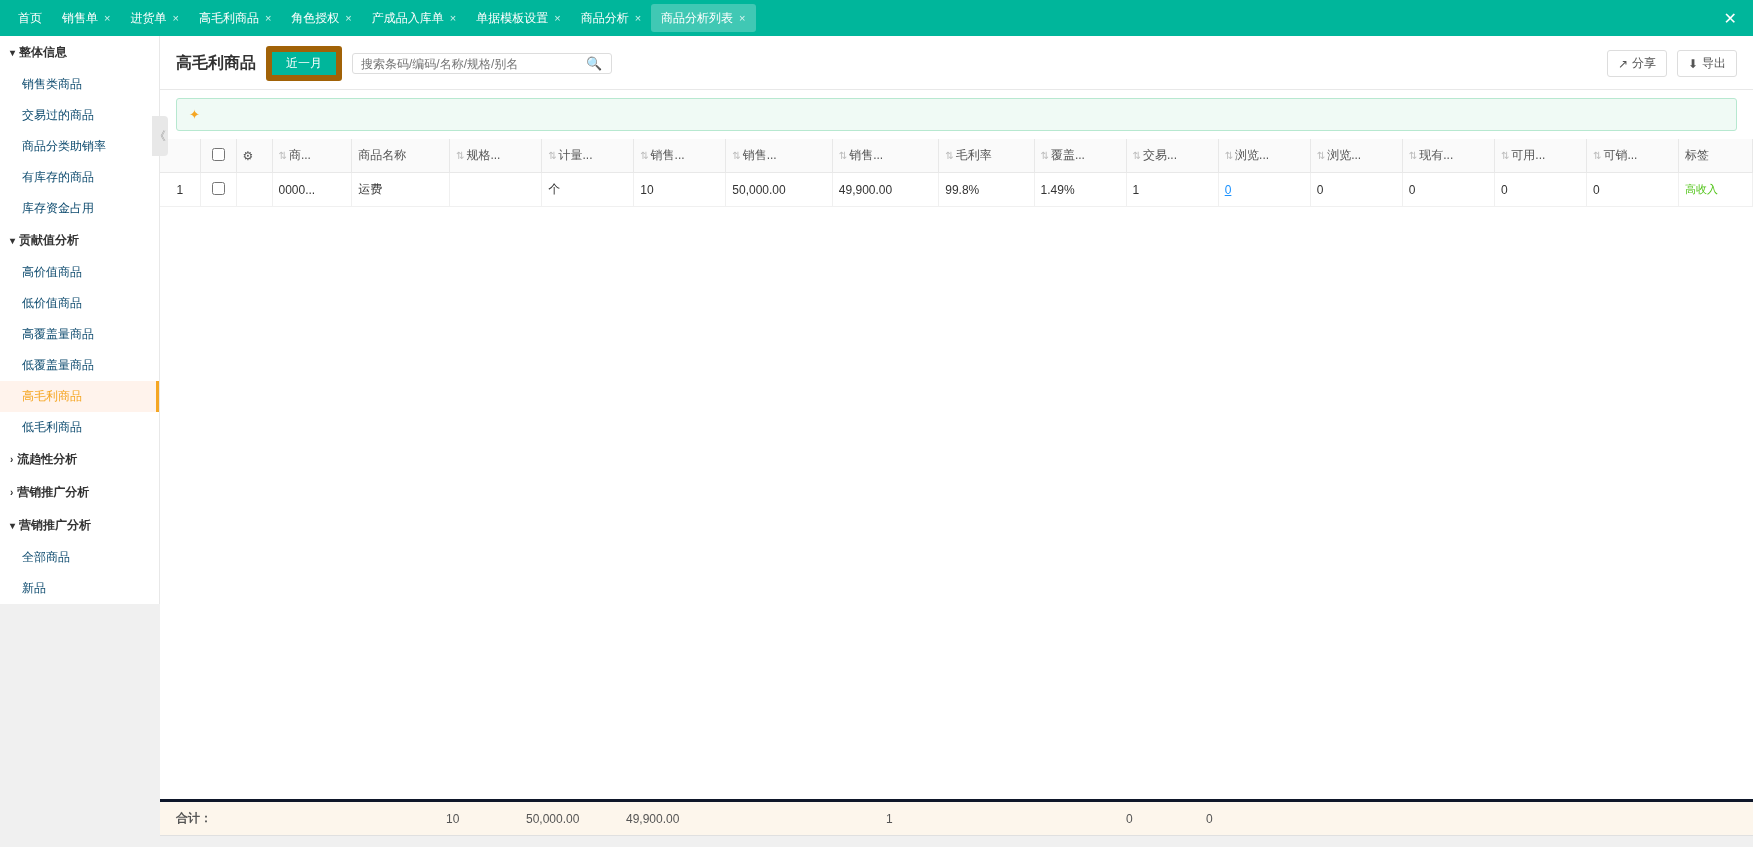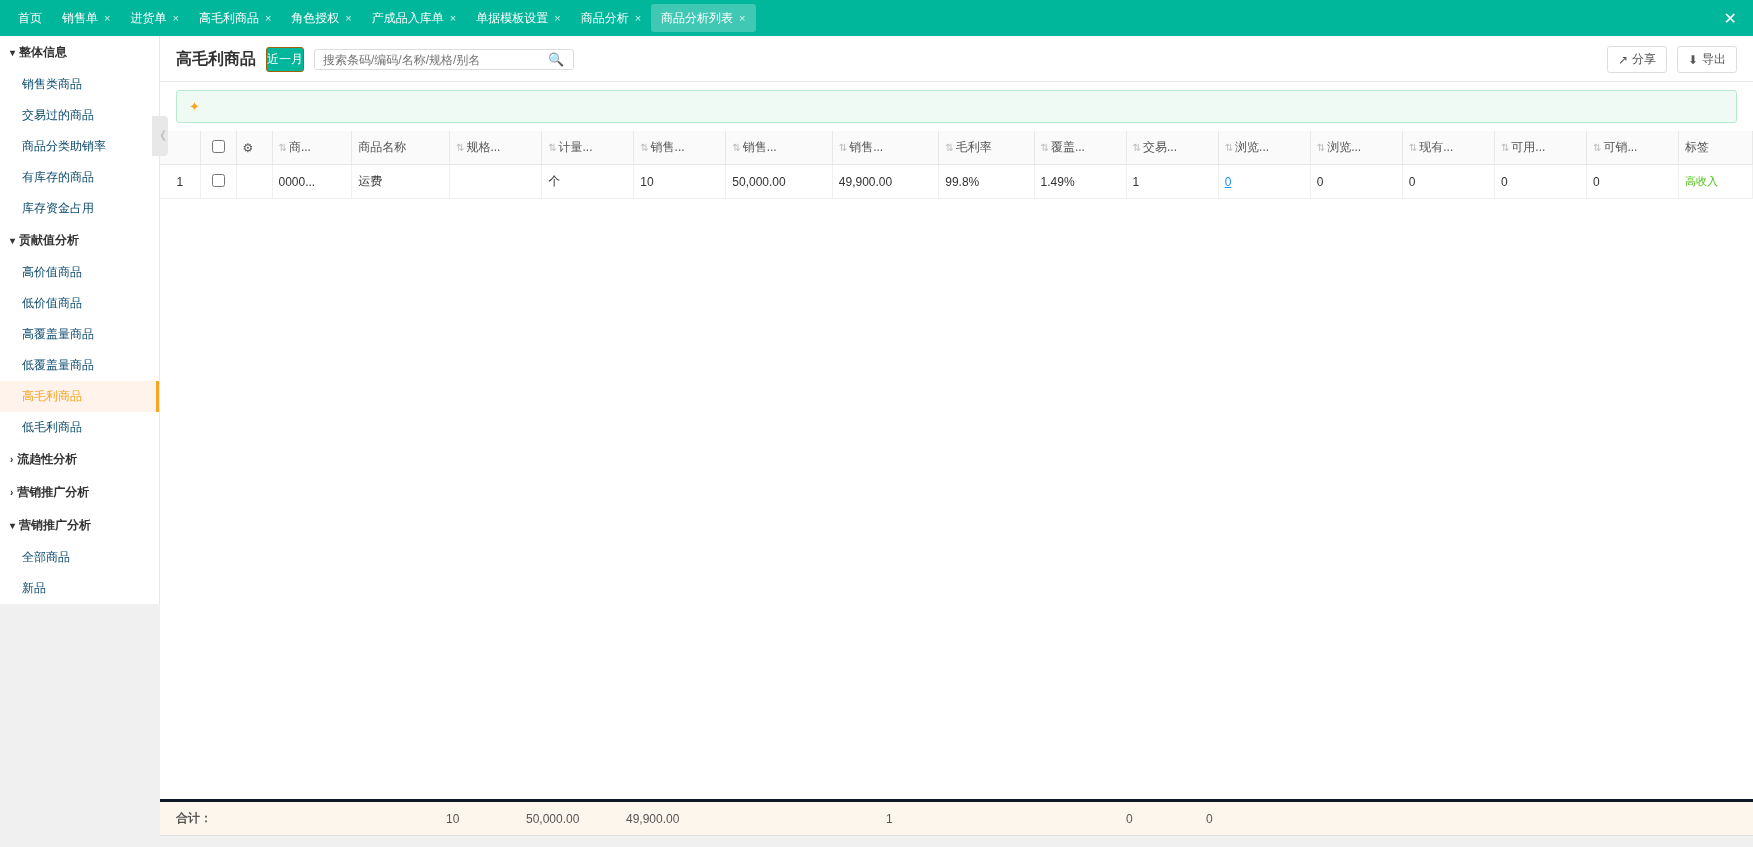--- a/index.html
+++ b/index.html
@@ -113,23 +113,23 @@
       padding: 10px 16px 8px 16px;
       border-bottom: 1px solid #e8e8e8;
       gap: 10px;
     }
     .content-title {
       font-size: 16px;
       font-weight: bold;
       color: #333;
     }
     .filter-btn {
-      padding: 3px 0;
+      padding: 3px 14px;
       background: #fff;
-      border: 1px solid #a16207;
+      border: 6px solid #a16207;
       border-radius: 3px;
       color: #00b69b;
       cursor: pointer;
       font-size: 12px;
     }
     .filter-btn.active {
       background: #00b69b;
       color: #fff;
     }
     .search-box {

